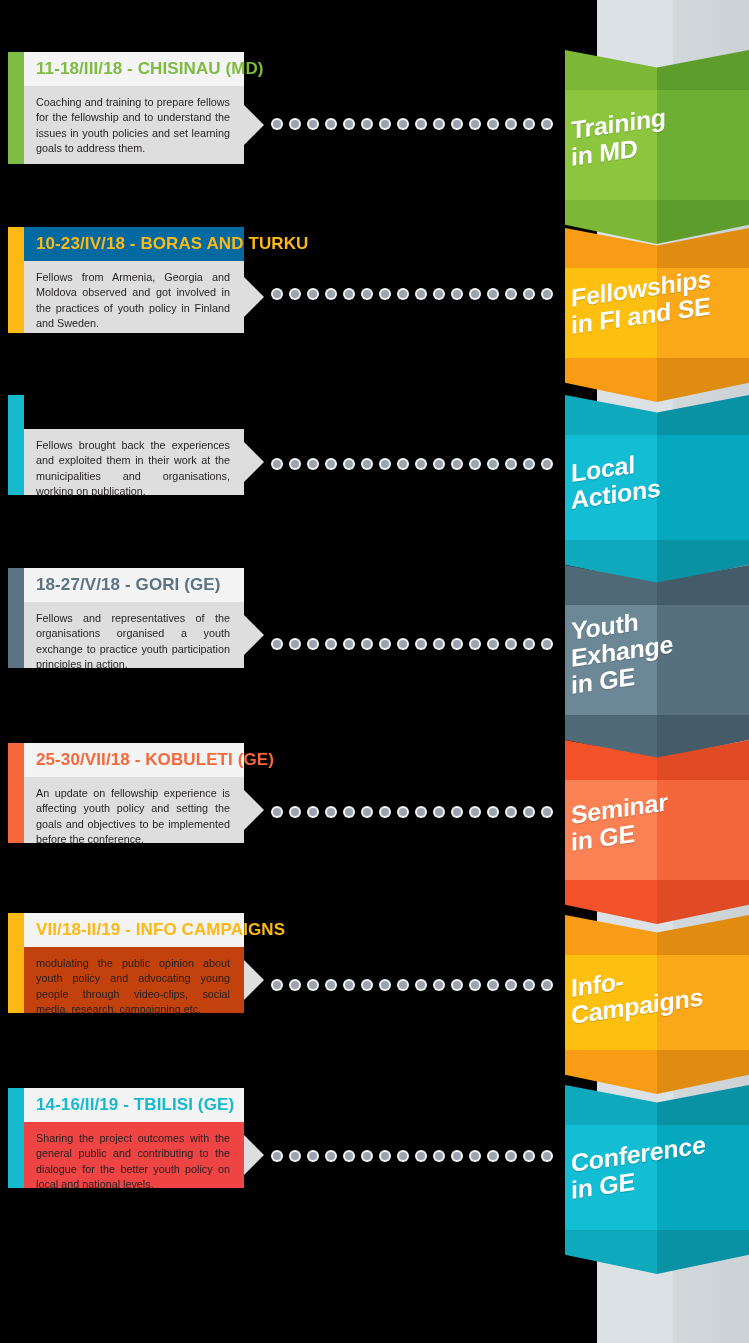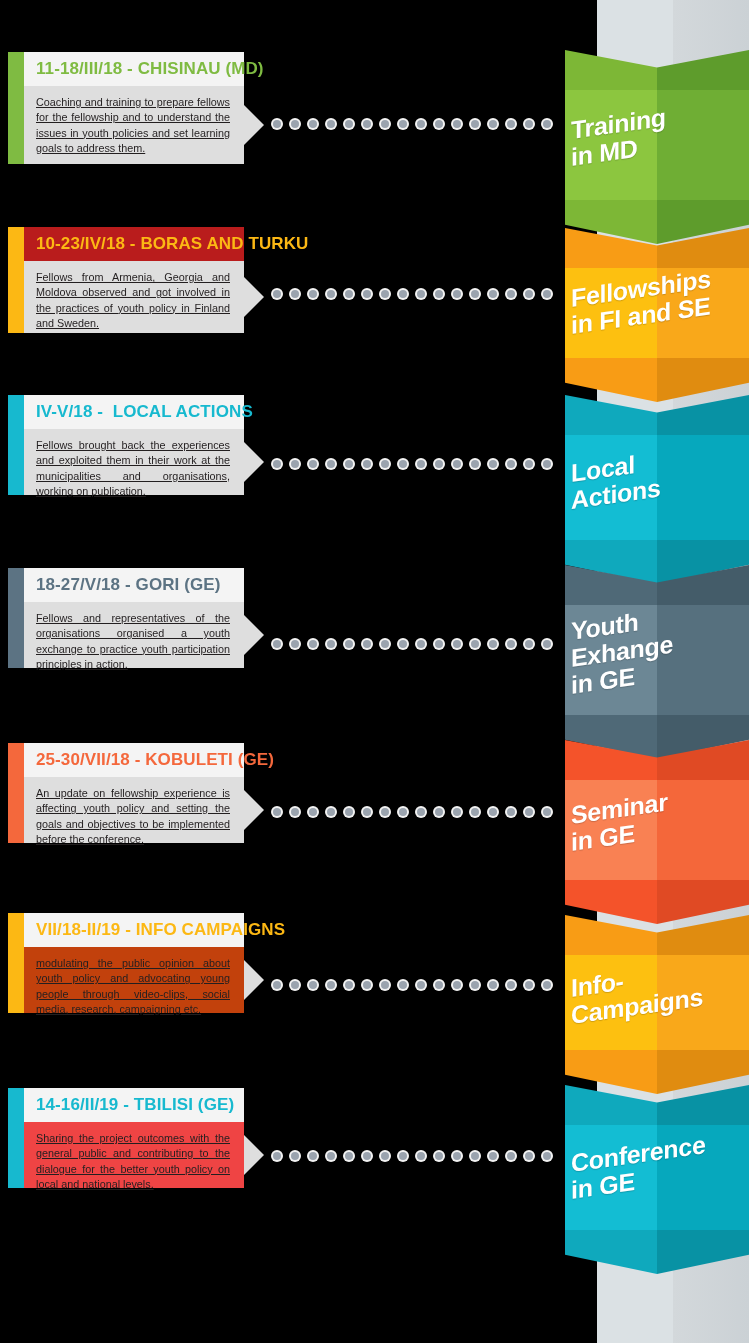--- a/index.html
+++ b/index.html
@@ -62,21 +62,20 @@
     white-space:pre;
   }
   .card-body{
     position:absolute;left:0;right:0;top:34px;bottom:0;
     background:#dedede;
   }
   .card-body .txt{
     padding:9px 14px 0 12px;
     font-size:10.8px;line-height:1.42;color:#231f20;
     text-align:justify;
-    text-decoration:underline;
   }
   .card-arrow{
     position:absolute;right:-20px;top:50%;margin-top:-20px;
     width:0;height:0;
     border-top:20px solid transparent;
     border-bottom:20px solid transparent;
     border-left:20px solid #dedede;
   }
 
   
@@ -110,35 +109,32 @@
           </div>
           <div class="card-body" style="background: rgb(222, 222, 222);">
             <div class="txt">Coaching and training to prepare fellows for the fellowship and to understand the issues in youth policies and set learning goals to address them.</div>
             <div class="card-arrow" style="border-left-color: rgb(222, 222, 222);"></div>
           </div>
         </div>
       </div>
       <div class="card" style="top: 227px; height: 106px;">
         <div class="card-bar" style="background: rgb(252, 184, 20);"></div>
         <div class="card-inner">
-          <div class="card-head" style="background: #b91c1c; align-items: center;">
+          <div class="card-head" style="background: #0369a1; align-items: center;">
             <div class="ttl" style="color: rgb(252, 184, 20);">10-23/IV/18 - BORAS AND TURKU</div>
           </div>
           <div class="card-body" style="background: rgb(222, 222, 222);">
             <div class="txt">Fellows from Armenia, Georgia and Moldova observed and got involved in the practices of youth policy in Finland and Sweden.</div>
             <div class="card-arrow" style="border-left-color: rgb(222, 222, 222);"></div>
           </div>
         </div>
       </div>
       <div class="card" style="top: 395px; height: 100px;">
         <div class="card-bar" style="background: rgb(23, 185, 207);"></div>
         <div class="card-inner">
-          <div class="card-head" style="background: rgb(244, 244, 244);">
-            <div class="ttl" style="color: rgb(23, 185, 207);">IV-V/18 -  LOCAL ACTIONS</div>
-          </div>
           <div class="card-body" style="background: rgb(222, 222, 222);">
             <div class="txt">Fellows brought back the experiences and exploited them in their work at the municipalities and organisations, working on publication.</div>
             <div class="card-arrow" style="border-left-color: rgb(222, 222, 222);"></div>
           </div>
         </div>
       </div>
       <div class="card" style="top: 568px; height: 100px;">
         <div class="card-bar" style="background: rgb(92, 115, 131);"></div>
         <div class="card-inner">
           <div class="card-head" style="background: rgb(244, 244, 244);">

